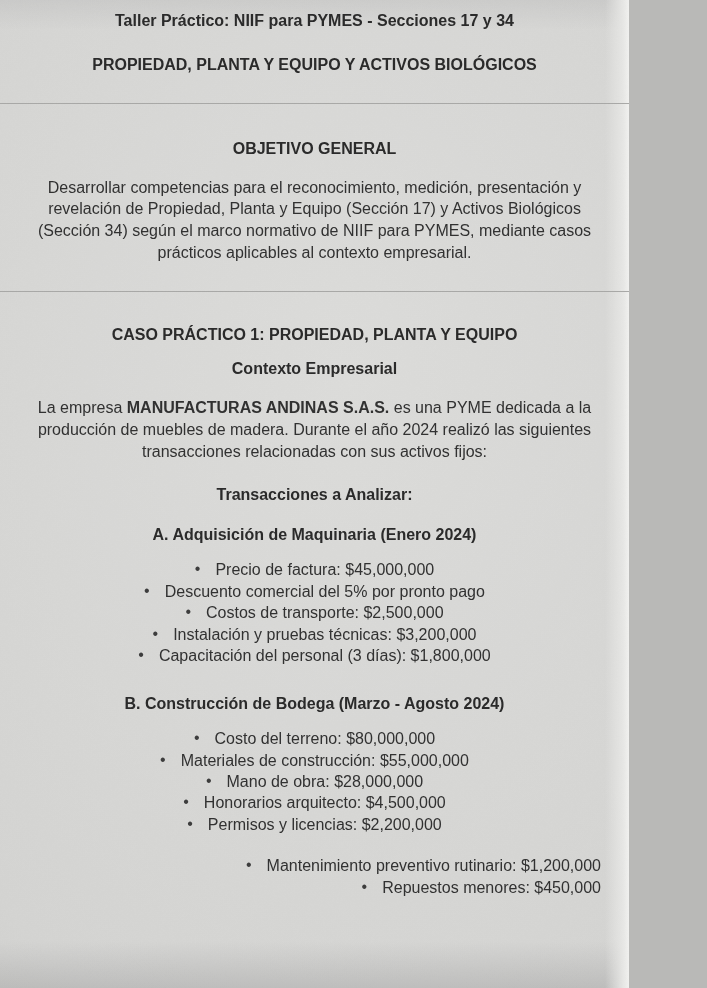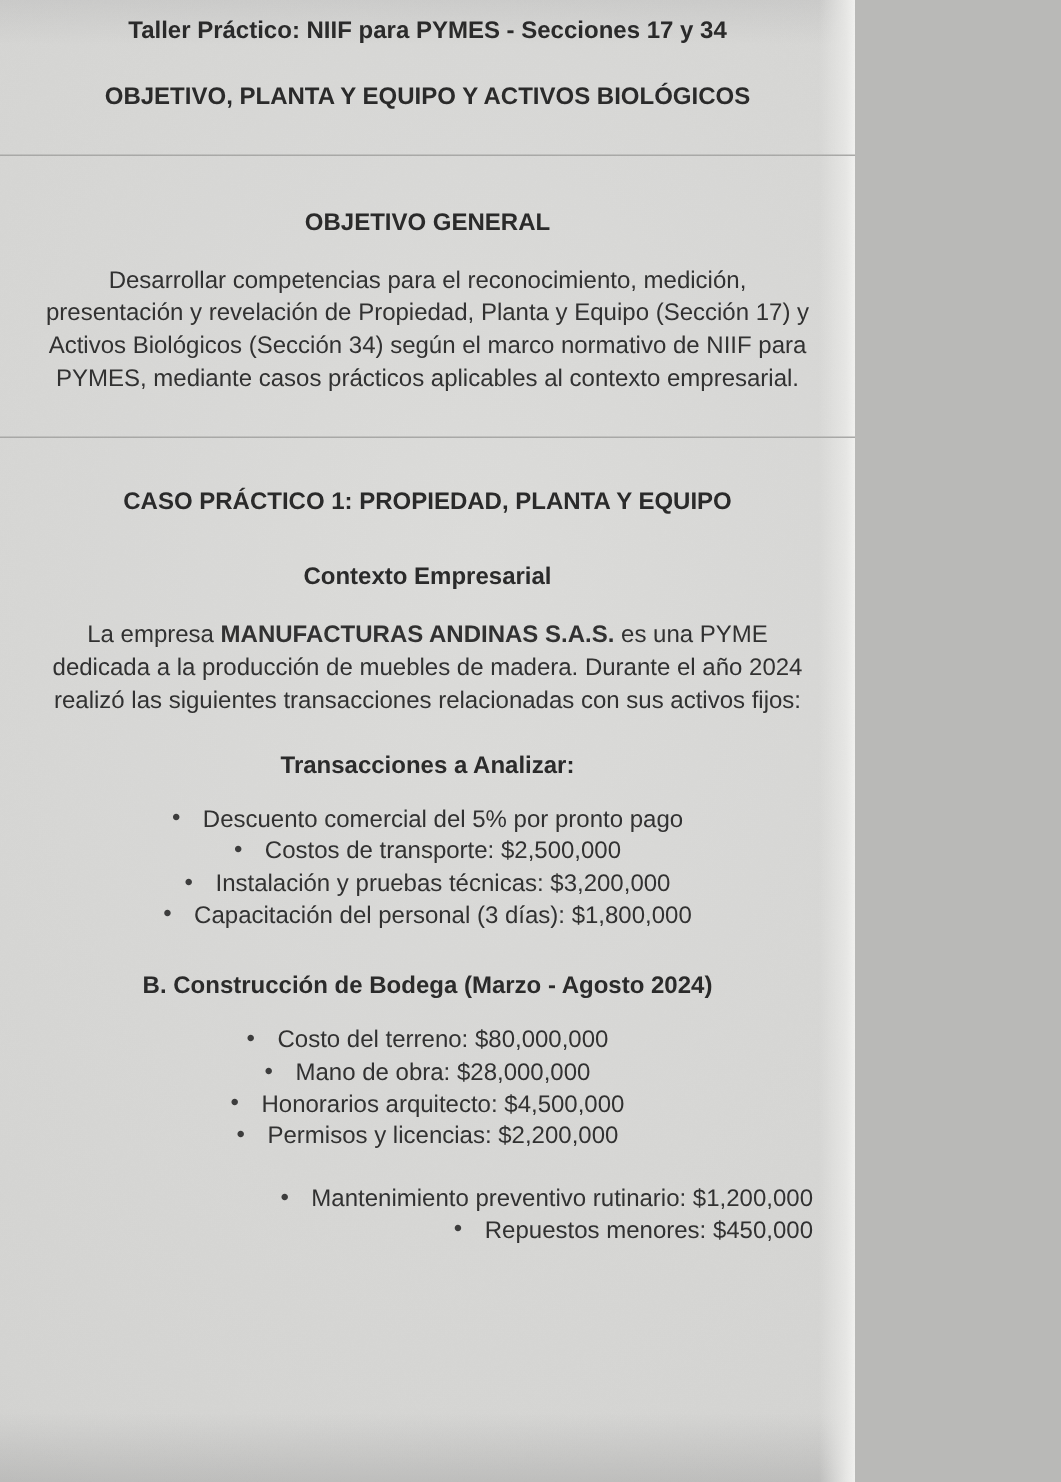--- a/index.html
+++ b/index.html
@@ -2,21 +2,21 @@
 <html><head>
 <meta charset="utf-8">
 <style>
   html, body { margin: 0; padding: 0; }
   body {
     background: #b9b9b7;
     font-family: "Liberation Sans", sans-serif;
   }
   .page {
     position: relative;
-    width: 570px;
+    width: 629px;
     height: 988px;
     overflow: hidden;
     color: #2e2e2e;
     background:
       linear-gradient(to left, #f2f2f0 0px, #e7e7e5 6px, rgba(231,231,229,0) 24px),
       linear-gradient(to top, rgba(130,130,130,0.28) 0px, rgba(130,130,130,0) 46px),
       linear-gradient(to bottom, rgba(150,150,152,0.18) 0px, rgba(150,150,152,0) 30px),
       radial-gradient(150% 130% at 55% 38%, #dcdcda 0%, #d4d4d2 55%, #c3c3c1 100%);
   }
   .noise {
@@ -60,21 +60,21 @@
     margin: 17px auto 0;
     max-width: 648px;
   }
   .case-heading {
     margin: 32px 0 0;
     font-size: 16px;
     font-weight: 700;
     color: #272727;
   }
   .sub-heading {
-    margin: 28px 0 0;
+    margin: 12px 0 0;
     font-size: 16px;
     font-weight: 700;
     color: #272727;
   }
   .intro {
     margin: 18px auto 0;
     max-width: 640px;
   }
   .minor-heading {
     margin: 22px 0 0;
@@ -110,46 +110,49 @@
   strong { font-weight: 700; text-align: center; }
 </style>
 </head>
 <body>
 
 <div class="page">
 
   <div class="content">
 
     <h1 class="doc-title">Taller Práctico: NIIF para PYMES - Secciones 17 y 34</h1>
-    <h2 class="doc-subtitle">OBJETIVO, PLANTA Y EQUIPO Y ACTIVOS BIOLÓGICOS</h2>
+    <h2 class="doc-subtitle">PROPIEDAD, PLANTA Y EQUIPO Y ACTIVOS BIOLÓGICOS</h2>
 
     <hr class="rule">
 
     <h3 class="section-heading">OBJETIVO GENERAL</h3>
     <p class="objective-text">Desarrollar competencias para el reconocimiento, medición, presentación y revelación de Propiedad, Planta y Equipo (Sección 17) y Activos Biológicos (Sección 34) según el marco normativo de NIIF para PYMES, mediante casos prácticos aplicables al contexto empresarial.</p>
 
     <hr class="rule">
 
     <h3 class="case-heading">CASO PRÁCTICO 1: PROPIEDAD, PLANTA Y EQUIPO</h3>
     <h4 class="sub-heading">Contexto Empresarial</h4>
 
     <p class="intro"><span>La empresa </span><strong>MANUFACTURAS ANDINAS S.A.S.</strong><span> es una PYME dedicada a la producción de muebles de madera. Durante el año 2024 realizó las siguientes transacciones relacionadas con sus activos fijos:</span></p>
 
     <h4 class="minor-heading">Transacciones a Analizar:</h4>
 
+    <h4 class="letter-heading">A. Adquisición de Maquinaria (Enero 2024)</h4>
     <div class="bullets">
+      <div class="bullet"><span class="dot">•</span><span>Precio de factura: $45,000,000</span></div>
       <div class="bullet"><span class="dot">•</span><span>Descuento comercial del 5% por pronto pago</span></div>
       <div class="bullet"><span class="dot">•</span><span>Costos de transporte: $2,500,000</span></div>
       <div class="bullet"><span class="dot">•</span><span>Instalación y pruebas técnicas: $3,200,000</span></div>
       <div class="bullet"><span class="dot">•</span><span>Capacitación del personal (3 días): $1,800,000</span></div>
     </div>
 
     <h4 class="letter-heading" style="margin-top:26px;text-align:center;">B. Construcción de Bodega (Marzo - Agosto 2024)</h4>
     <div class="bullets">
       <div class="bullet"><span class="dot">•</span><span>Costo del terreno: $80,000,000</span></div>
+      <div class="bullet"><span class="dot">•</span><span>Materiales de construcción: $55,000,000</span></div>
       <div class="bullet"><span class="dot">•</span><span>Mano de obra: $28,000,000</span></div>
       <div class="bullet"><span class="dot">•</span><span>Honorarios arquitecto: $4,500,000</span></div>
       <div class="bullet"><span class="dot">•</span><span>Permisos y licencias: $2,200,000</span></div>
     </div>
 
 
     <div class="bullets" style="margin-top:20px;text-align:right;">
       <div class="bullet"><span class="dot">•</span><span>Mantenimiento preventivo rutinario: $1,200,000</span></div>
       <div class="bullet"><span class="dot">•</span><span>Repuestos menores: $450,000</span></div>
     </div>

